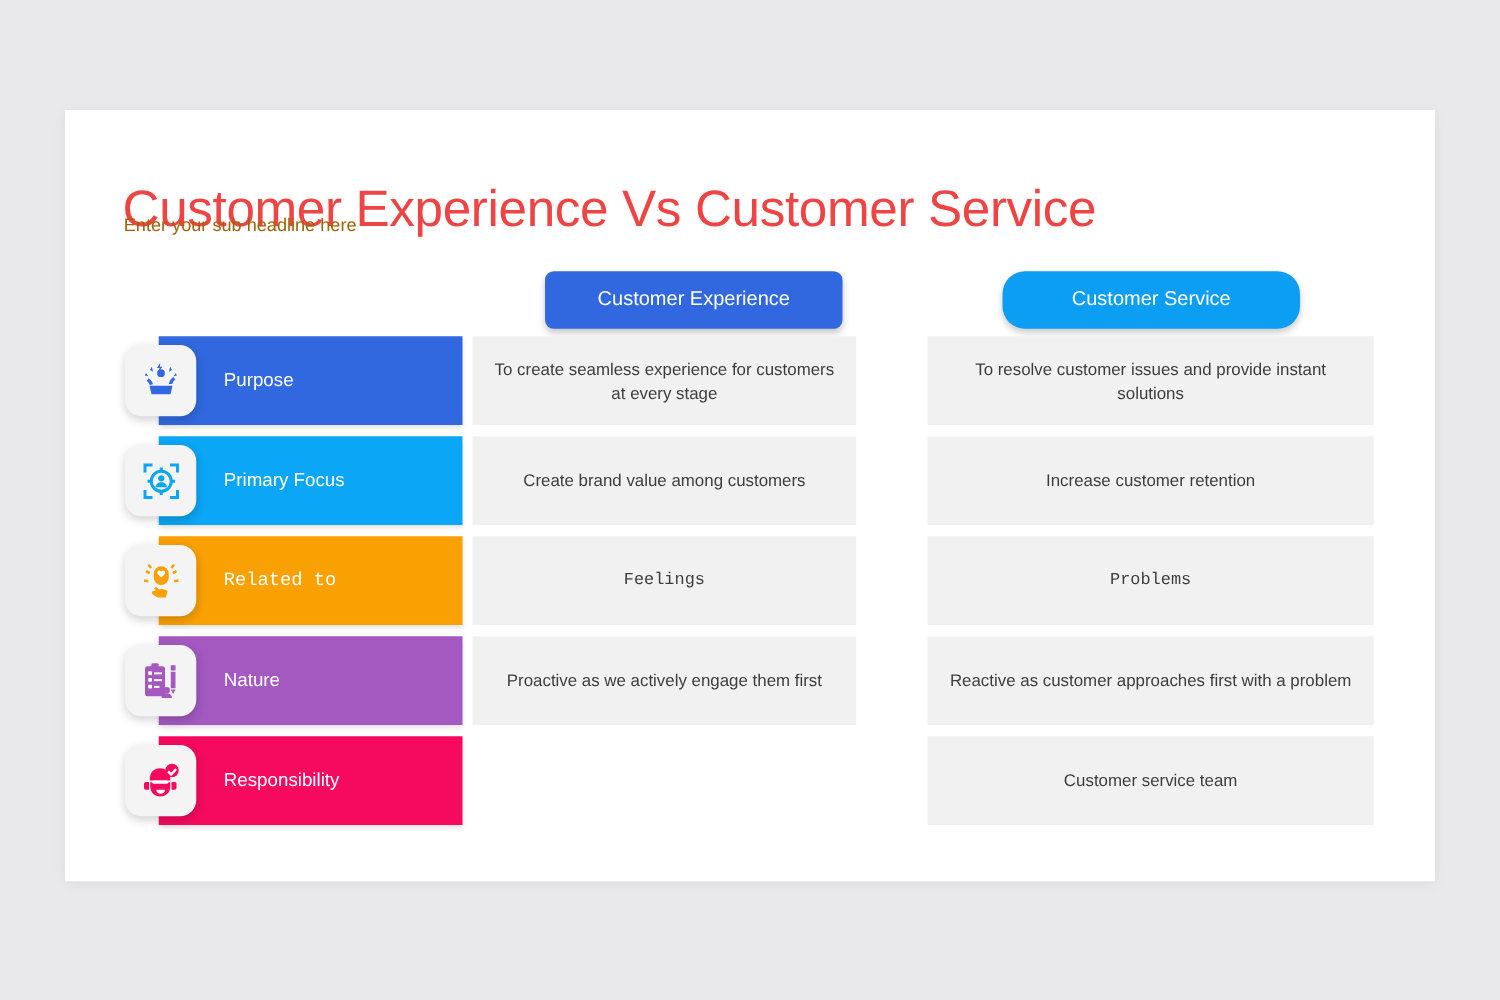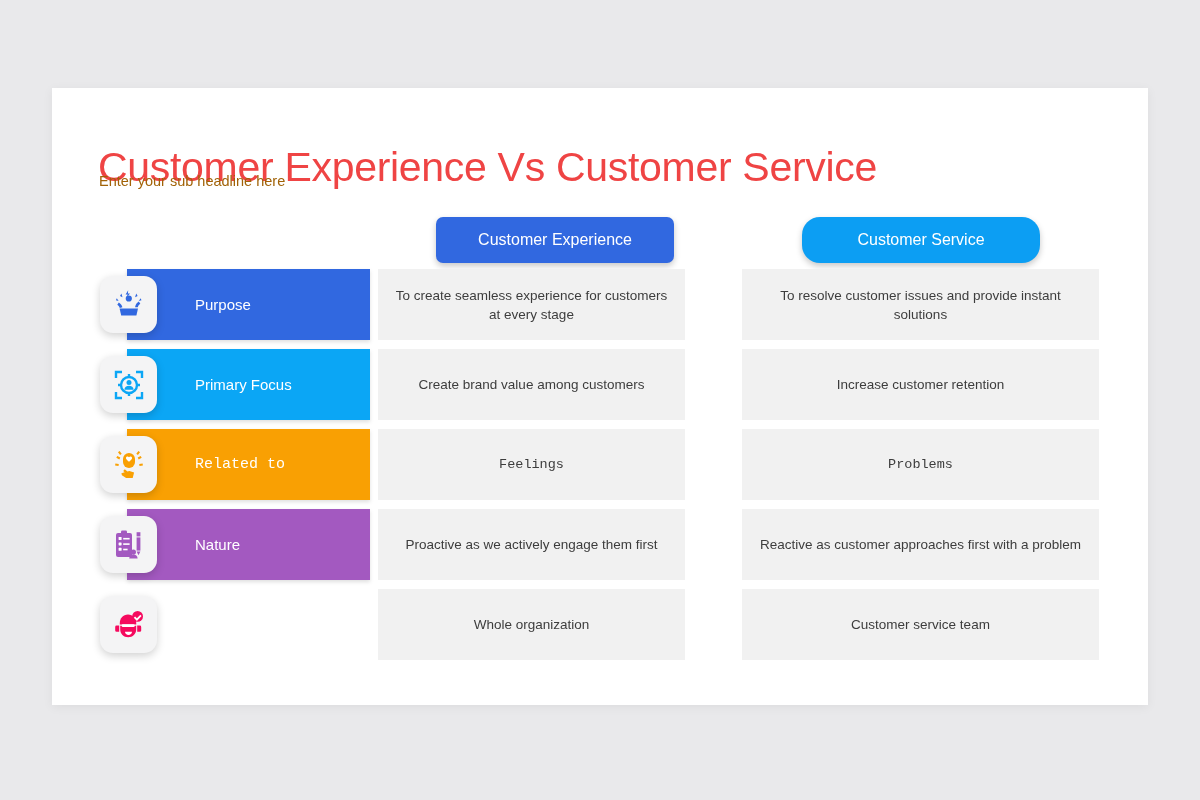--- a/index.html
+++ b/index.html
@@ -83,21 +83,21 @@
     left: 75px;
     top: 1px;
     width: 243px;
     height: 71px;
     display: flex;
     align-items: center;
     box-shadow: 0 2px 4px rgba(0,0,0,0.13);
     box-sizing: border-box;
   }
   .label-bar .label-text {
-    margin-left: 68px;
+    margin-left: 52px;
     color: #ffffff;
     font-size: 15px;
     white-space: nowrap;
   }
 
   
   .icon-badge {
     position: absolute;
     left: 48px;
     top: 8px;
@@ -248,36 +248,36 @@
     </div>
     <div class="cell cell-0">
       <span>Proactive as we actively engage them first</span>
     </div>
     <div class="cell cell-1">
       <span>Reactive as customer approaches first with a problem</span>
     </div>
   </div>
 
   <div class="row row-4">
+    <div class="label-bar" id="bar-4" style="background: rgb(245, 10, 94);">
+      <span class="label-text">Responsibility</span>
+    </div>
     <div class="icon-badge">
       <svg width="34" height="34" viewBox="0 0 34 34">
         <g fill="#f50a5e">
           <path d="M7.8 15.2c0-5 3.3-8.6 8.2-8.6s8.2 3.6 8.2 8.6v1.2H7.8z"></path>
           <path d="M8.2 17.8h16v3.4c0 4.6-3.4 8-8 8s-8-3.4-8-8z"></path>
           <path d="M4.6 17.6h2.6v6.2H4.6a1.4 1.4 0 0 1-1.4-1.4V19a1.4 1.4 0 0 1 1.4-1.4zM25.2 17.6h2.6A1.4 1.4 0 0 1 29.2 19v3.4a1.4 1.4 0 0 1-1.4 1.4h-2.6z"></path>
           <circle cx="25.6" cy="8.4" r="5.4"></circle>
         </g>
         <g fill="#ffffff">
           <rect x="9.6" y="16.3" width="13.2" height="2.8" rx="1.4"></rect>
           <path d="M13 23.8c0 1.9 1.6 3.2 3.5 3.2s3.5-1.3 3.5-3.2z"></path>
           <path d="M23.1 8.4l1.8 1.9 3.4-3.6 1.3 1.3-4.7 5-3.1-3.2z"></path>
         </g>
       </svg>
     </div>
-    <div class="cell cell-0">
-      <span>Whole organization</span>
-    </div>
     <div class="cell cell-1">
       <span>Customer service team</span>
     </div>
   </div>
 
 </div>
 
 </body></html>

